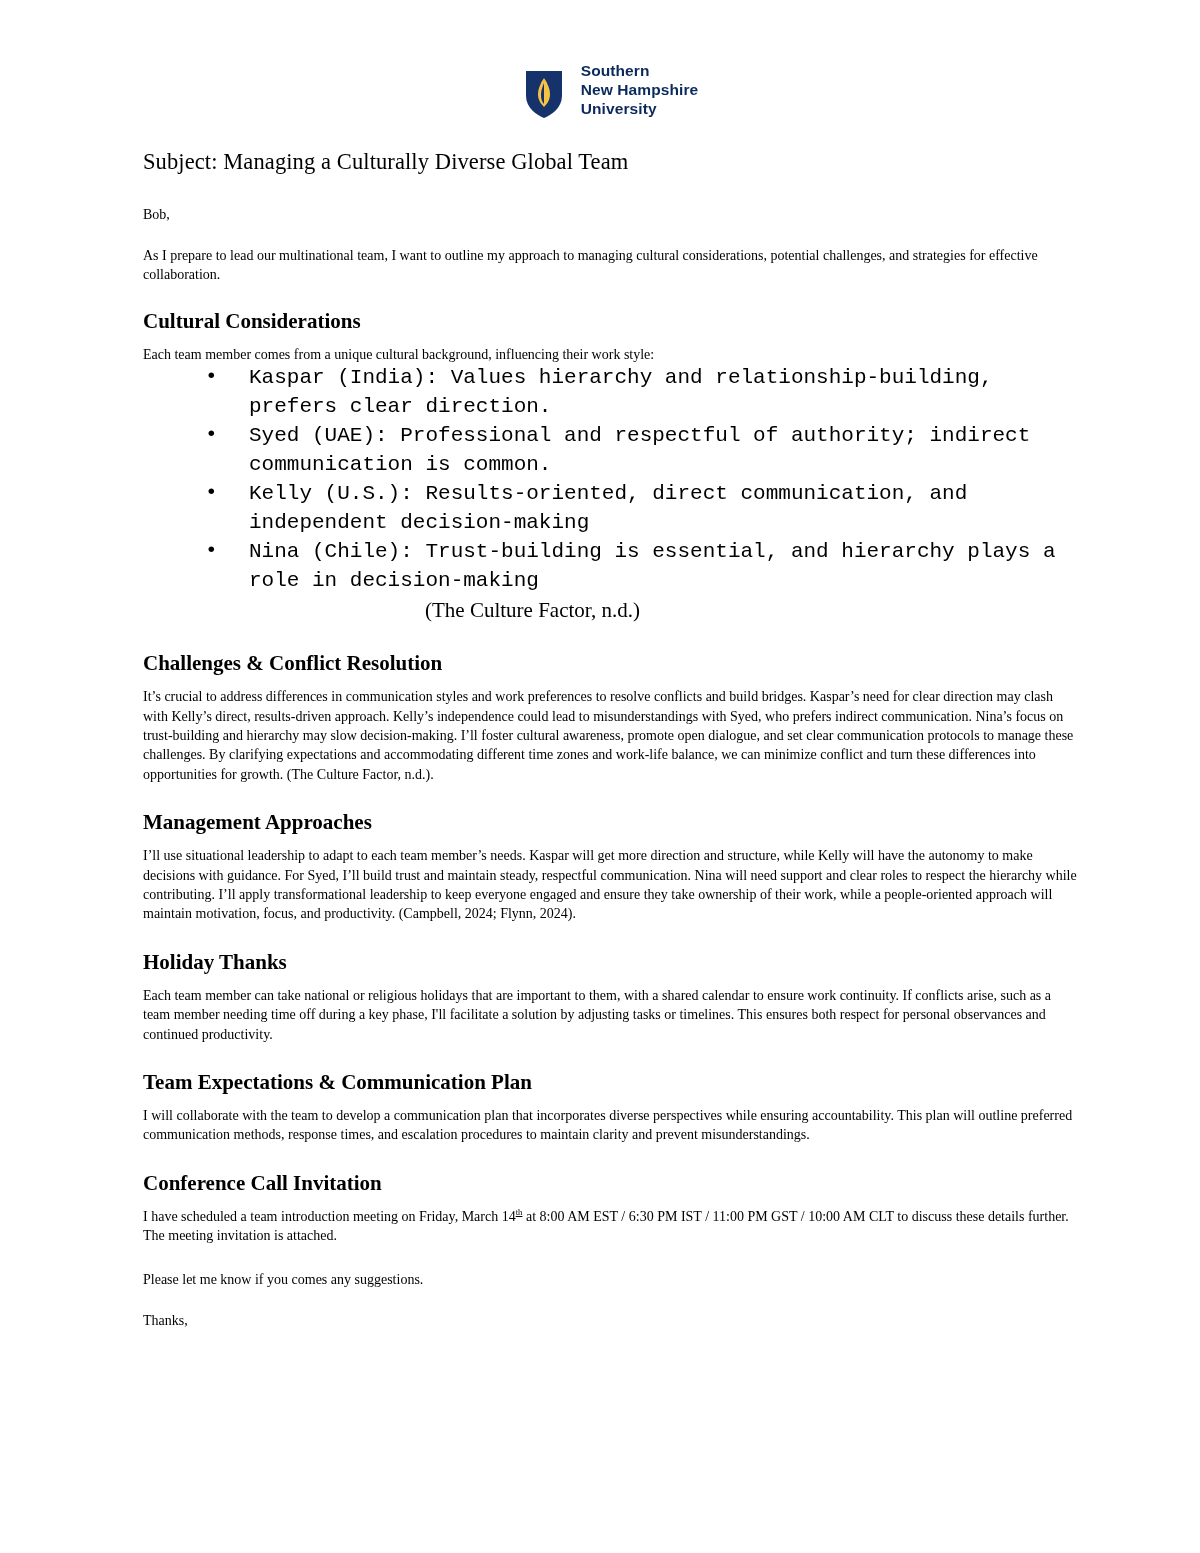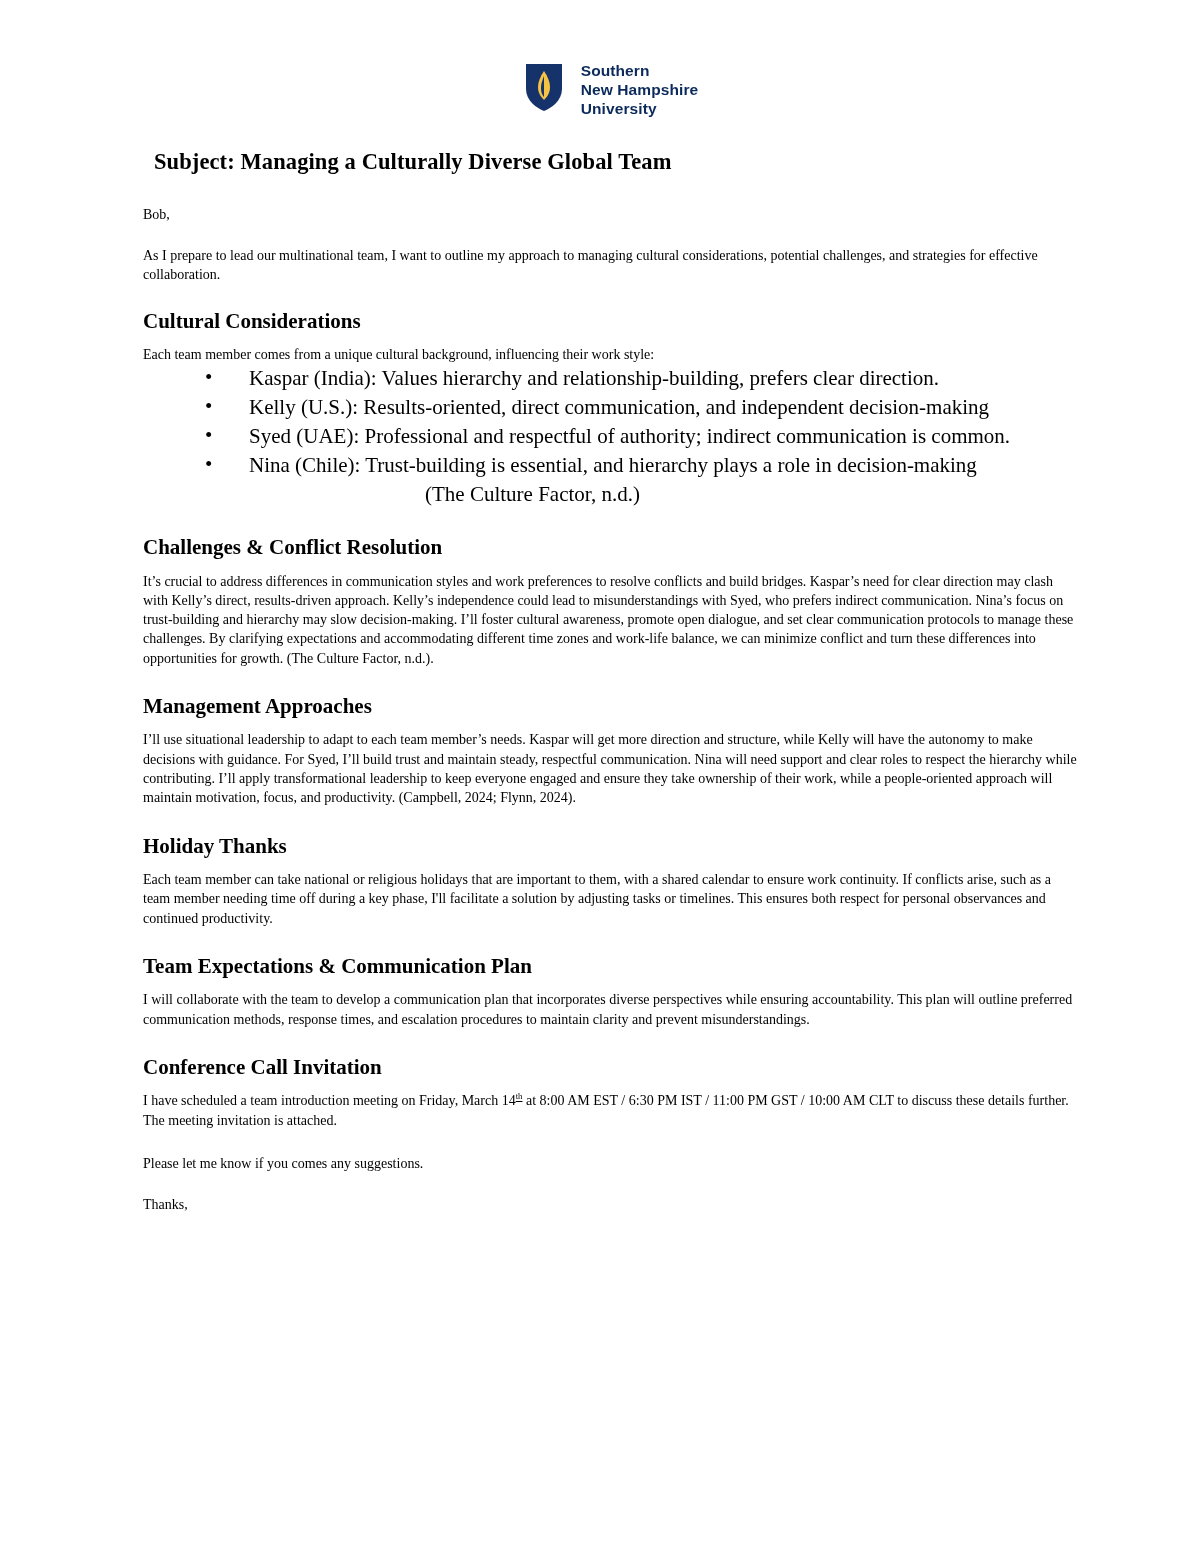--- a/index.html
+++ b/index.html
@@ -25,43 +25,43 @@
 
   
   .logo-block {
     display: flex;
     justify-content: center;
     align-items: flex-start;
     margin-bottom: 30px;
   }
   .logo-inner {
     display: flex;
-    align-items: flex-start;
+    align-items: flex-end;
     gap: 18px;
   }
   .shield {
     width: 38px;
     height: 50px;
     flex: 0 0 auto;
   }
   .logo-text {
     font-family: "Liberation Sans", sans-serif;
     font-size: 15.5px;
     line-height: 1.22;
     color: #0b2a5b;
     font-weight: 600;
     letter-spacing: .1px;
   }
   .logo-text div { white-space: nowrap; }
 
   
   .subject {
     font-size: 22.5px;
-    font-weight: bold;
-    margin: 0 0 30px 11px;
+    font-weight: normal;
+    margin: 0 0 30px 0;
     letter-spacing: .1px;
   }
   p.body-text {
     font-size: 14px;
     line-height: 1.38;
     margin: 0 0 22px 0;
     text-align: left;
   }
   p.tight { margin-bottom: 0; margin-top: 10px; }
   h2.section {
@@ -70,20 +70,21 @@
     margin: 0 0 1px 0;
     line-height: 1.35;
   }
   .section-block { margin-bottom: 24px; }
   .section-block p.body-text { margin-bottom: 0; }
 
   ul.bullets {
     margin: 0;
     padding: 0 0 0 62px;
     list-style: none;
+    font-family: Liberation Mono, monospace;
   }
   ul.bullets li {
     font-size: 21px;
     line-height: 1.38;
     position: relative;
     padding-left: 44px;
   }
   ul.bullets li:before {
     content: "\2022";
     position: absolute;
@@ -128,22 +129,22 @@
 
   <p class="body-text">Bob,</p>
 
   <p class="body-text">As I prepare to lead our multinational team, I want to outline my approach to managing cultural considerations, potential challenges, and strategies for effective collaboration.</p>
 
   <div class="section-block">
     <h2 class="section">Cultural Considerations</h2>
     <p class="body-text tight">Each team member comes from a unique cultural background, influencing their work style:</p>
     <ul class="bullets">
       <li>Kaspar (India): Values hierarchy and relationship-building, prefers clear direction.</li>
+      <li>Syed (UAE): Professional and respectful of authority; indirect communication is common.</li>
       <li>Kelly (U.S.): Results-oriented, direct communication, and independent decision-making</li>
-      <li>Syed (UAE): Professional and respectful of authority; indirect communication is common.</li>
       <li>Nina (Chile): Trust-building is essential, and hierarchy plays a role in decision-making</li>
     </ul>
     <div class="citation-indent">(The Culture Factor, n.d.)</div>
   </div>
 
   <div class="section-block">
     <h2 class="section">Challenges &amp; Conflict Resolution</h2>
     <p class="body-text tight">It’s crucial to address differences in communication styles and work preferences to resolve conflicts and build bridges. Kaspar’s need for clear direction may clash with Kelly’s direct, results-driven approach. Kelly’s independence could lead to misunderstandings with Syed, who prefers indirect communication. Nina’s focus on trust-building and hierarchy may slow decision-making. I’ll foster cultural awareness, promote open dialogue, and set clear communication protocols to manage these challenges. By clarifying expectations and accommodating different time zones and work-life balance, we can minimize conflict and turn these differences into opportunities for growth. (The Culture Factor, n.d.).</p>
   </div>
 

